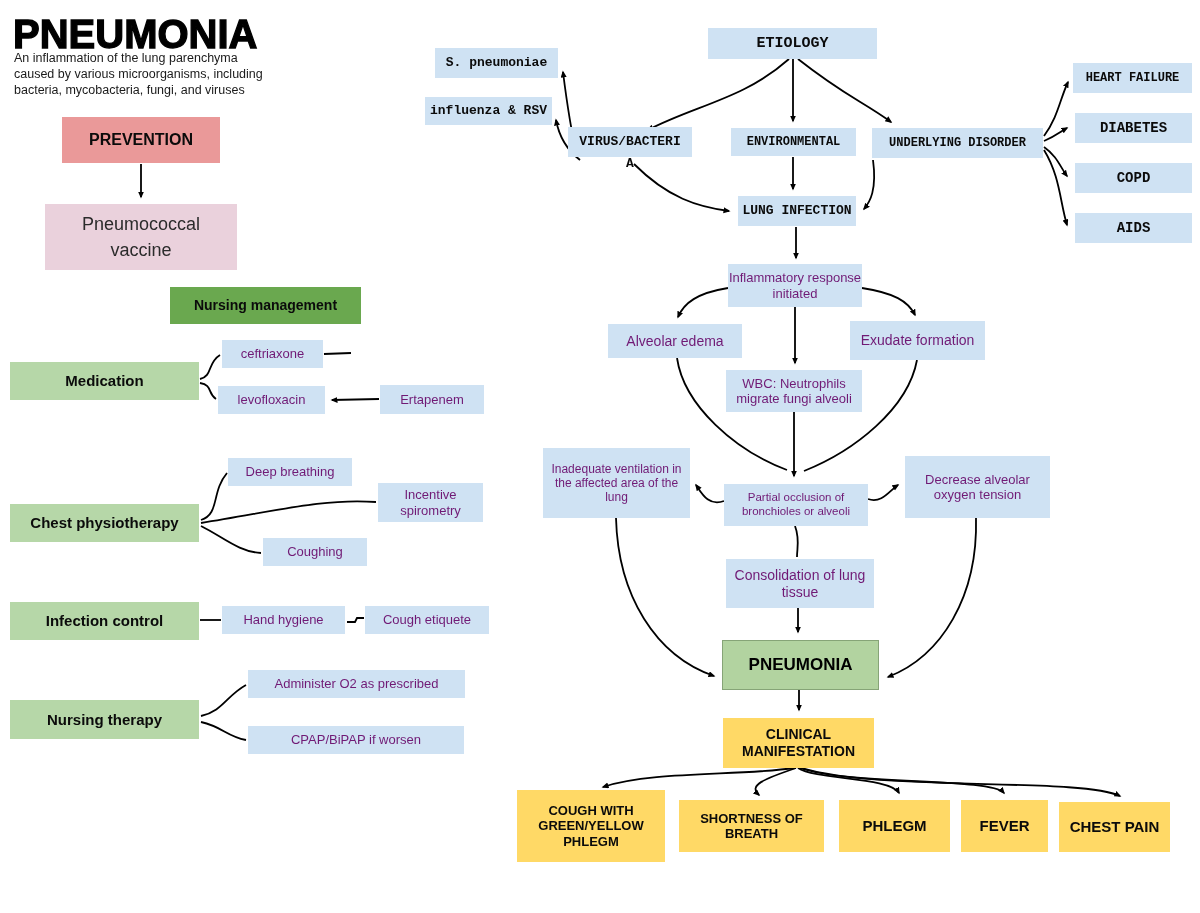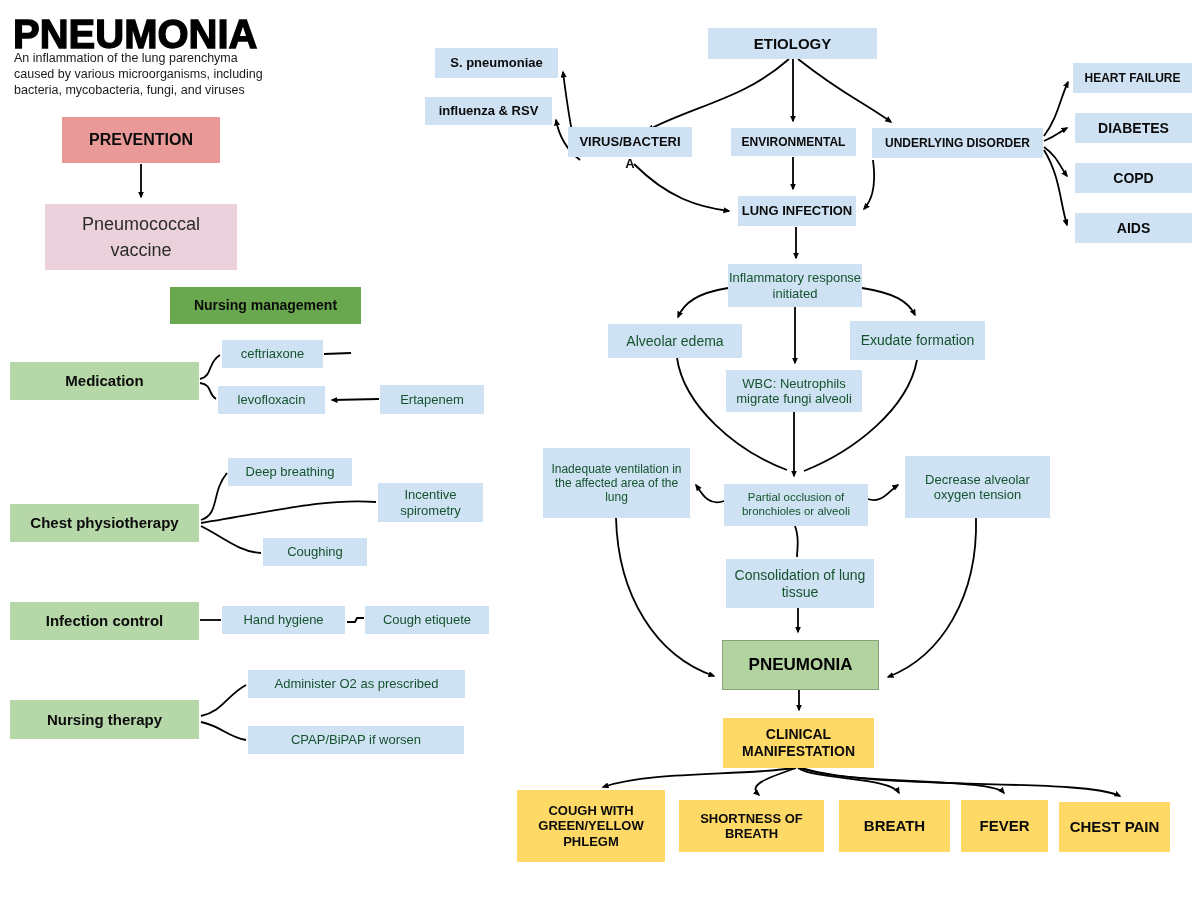--- a/index.html
+++ b/index.html
@@ -5,22 +5,22 @@
   html,body{margin:0;padding:0;background:#fff;}
   #canvas{
     position:relative;width:1200px;height:913px;background:#ffffff;overflow:hidden;
     font-family:"Liberation Sans",sans-serif;
     border-radius:18px;
   }
   .node{
     position:absolute;display:flex;align-items:center;justify-content:center;
     text-align:center;box-sizing:border-box;line-height:1.18;
   }
-  .blue{background:var(--light_blue);color:#14532d;font-size:13px;}
-  .blue-b{background:var(--light_blue);color:#0b0b0b;font-weight:700;font-size:13px;}
+  .blue{background:var(--light_blue);color:#701a75;font-size:13px;}
+  .blue-b{background:var(--light_blue);color:#0b0b0b;font-weight:700;font-size:13px;font-family:Liberation Mono, monospace;}
   .green-cat{background:var(--light_green);color:#0b0b0b;font-weight:700;font-size:15px;}
   .salmon{background:var(--salmon);color:#0b0b0b;font-weight:700;font-size:16px;}
   .pink{background:var(--pink);color:#2b2b2b;font-size:18px;line-height:1.45;}
   .darkgreen{background:var(--dark_green);color:#0b0b0b;font-weight:700;font-size:14px;margin-left:44px;}
   .nodegreen{background:var(--node_green);border:1px solid #86a477;color:#000;font-weight:700;font-size:17px;}
   .yellow{background:var(--yellow);color:#0b0b0b;font-weight:700;font-size:13px;}
   #title{
     position:absolute;left:13px;top:12px;font-size:40px;font-weight:700;color:#000;
     letter-spacing:0px;-webkit-text-stroke:1.3px #000;
   }
@@ -139,17 +139,17 @@
   <div class="node blue" style="left:543px;top:448px;width:147px;height:70px;font-size:12px">Inadequate ventilation in the affected area of the lung</div>
   <div class="node blue" style="left:724px;top:484px;width:144px;height:42px;font-size:11.5px">Partial occlusion of bronchioles or alveoli</div>
   <div class="node blue" style="left:905px;top:456px;width:145px;height:62px">Decrease alveolar oxygen tension</div>
   <div class="node blue" style="left:726px;top:559px;width:148px;height:49px;font-size:14px">Consolidation of lung tissue</div>
 
   <div class="node nodegreen" style="left:722px;top:640px;width:157px;height:50px">PNEUMONIA</div>
   <div class="node yellow" style="left:723px;top:718px;width:151px;height:50px;font-size:14px">CLINICAL MANIFESTATION</div>
 
   <div class="node yellow" style="left:679px;top:800px;width:145px;height:52px">SHORTNESS OF BREATH</div>
   <div class="node yellow" style="left:517px;top:790px;width:148px;height:72px">COUGH WITH GREEN/YELLOW PHLEGM</div>
-  <div class="node yellow" style="left:839px;top:800px;width:111px;height:52px;font-size:15px">BREATH</div>
+  <div class="node yellow" style="left:839px;top:800px;width:111px;height:52px;font-size:15px">PHLEGM</div>
   <div class="node yellow" style="left:961px;top:800px;width:87px;height:52px;font-size:15px">FEVER</div>
   <div class="node yellow" style="left:1059px;top:802px;width:111px;height:50px;font-size:15px">CHEST PAIN</div>
 
 </div>
 
 </body></html>

